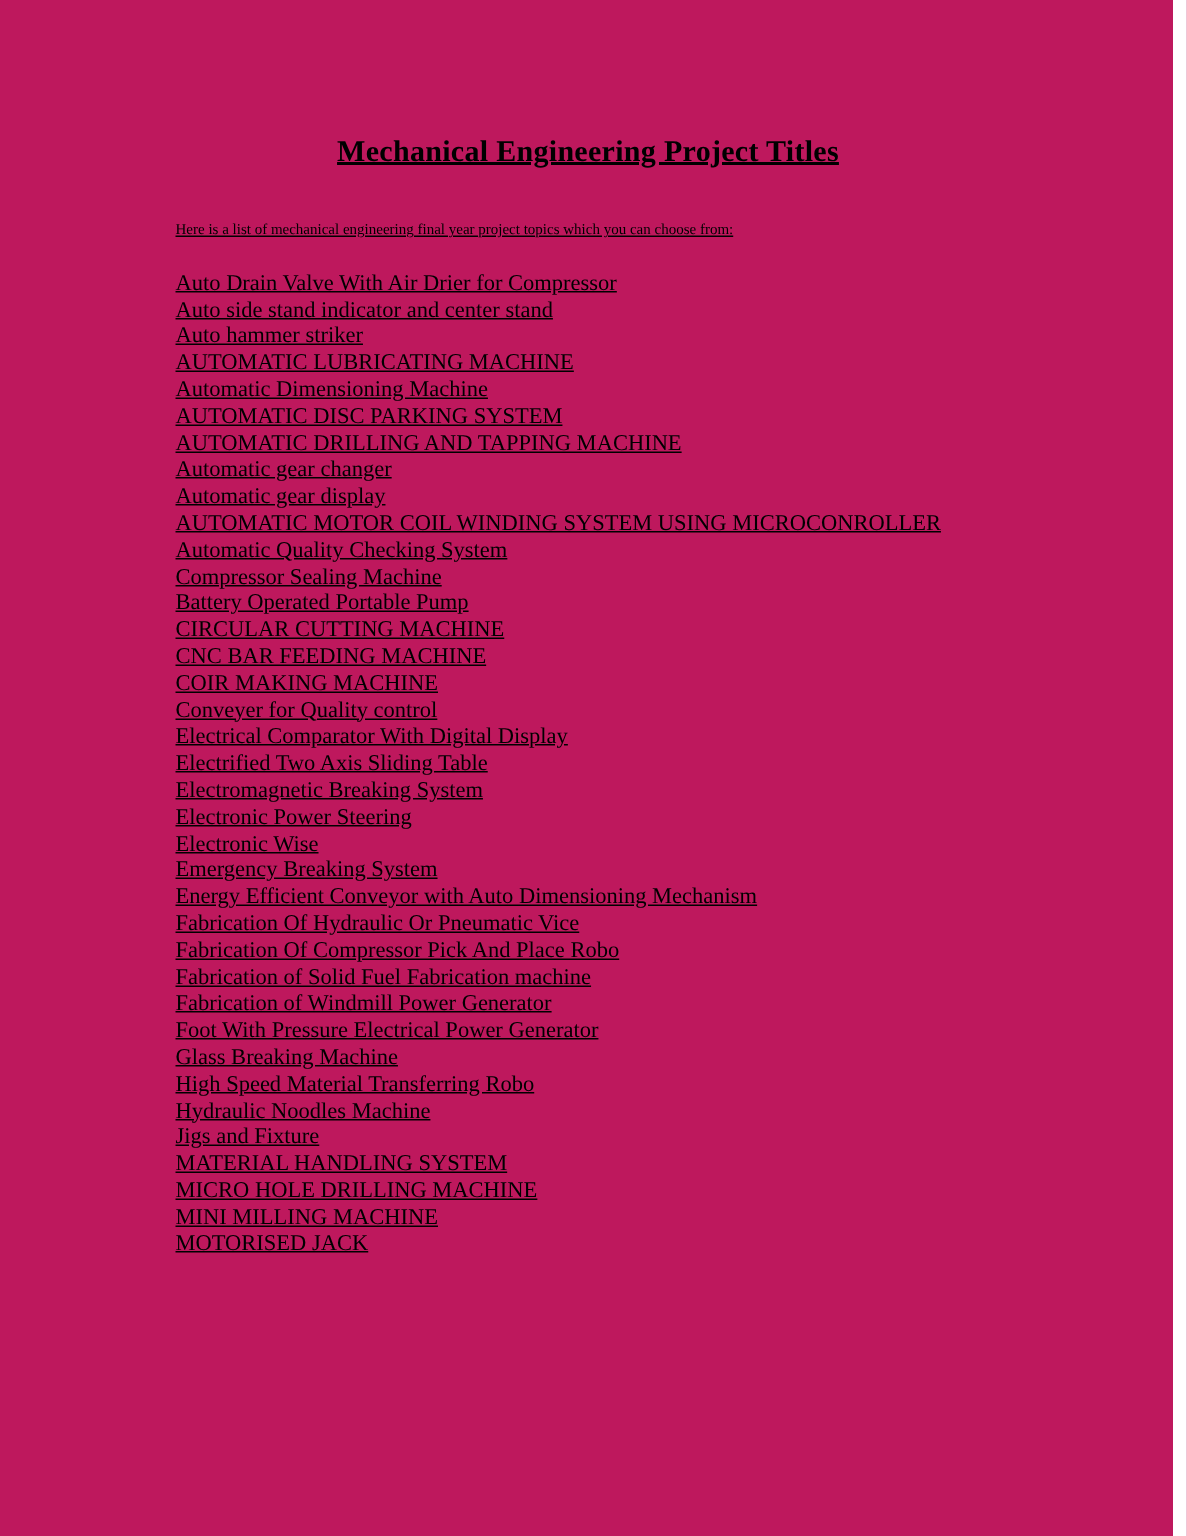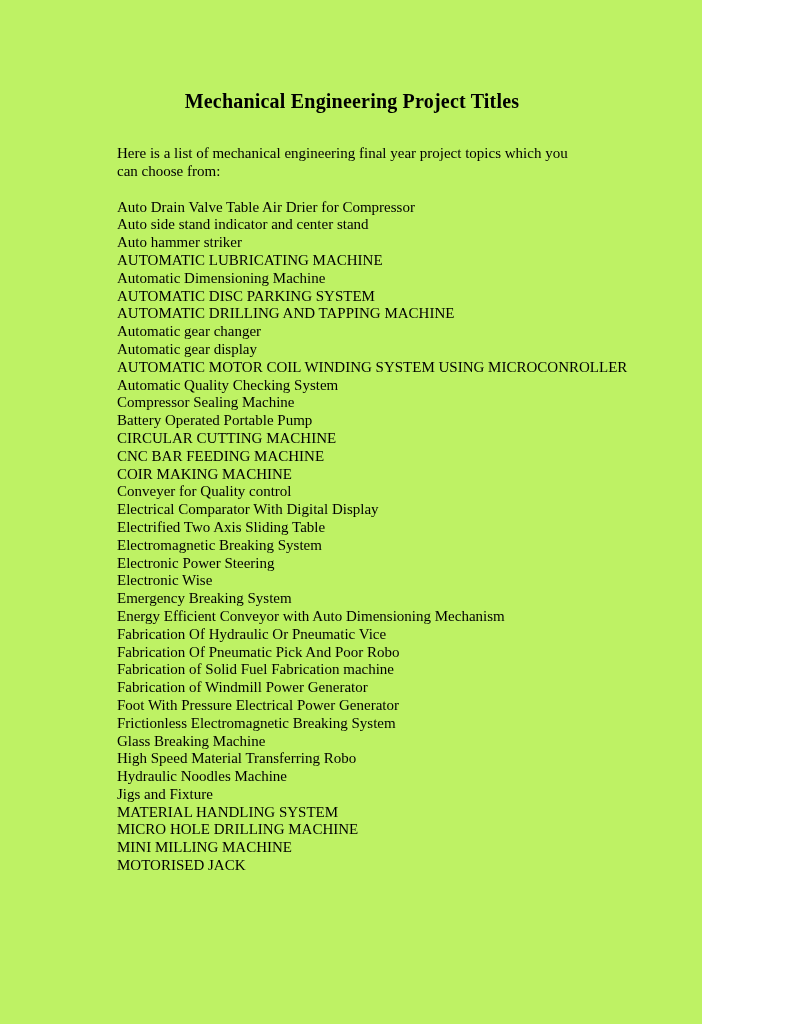--- a/index.html
+++ b/index.html
@@ -9,54 +9,55 @@
   }
   body {
     width: 791px;
     height: 1024px;
     font-family: "Liberation Serif", serif;
     color: #000000;
     overflow: hidden;
   }
   .page {
     box-sizing: border-box;
-    width: 702px;
+    width: 782px;
     height: 1024px;
     padding: 90px 115px 0 117px;
-    background: #bef264;
+    background: #be185d;
+    text-decoration: underline;
   }
   .title {
     font-size: 20px;
     font-weight: bold;
     text-align: center;
     margin: 0 0 32px 0;
     letter-spacing: 0.2px;
   }
   .intro {
-    font-size: 15px;
+    font-size: 10px;
     line-height: 17.8px;
     margin: 0 16px 18px 0;
     max-width: 558px;
   }
   .project-list {
     font-size: 15px;
     line-height: 17.8px;
   }
   .project-list .list-item {
     white-space: nowrap;
   }
 </style>
 </head>
 <body>
 
 <div class="page">
   <h1 class="title">Mechanical Engineering Project Titles</h1>
   <p class="intro">Here is a list of mechanical engineering final year project topics which you can choose from:</p>
   <div class="project-list">
-      <div class="list-item">Auto Drain Valve Table Air Drier for Compressor</div>
+      <div class="list-item">Auto Drain Valve With Air Drier for Compressor</div>
       <div class="list-item">Auto side stand indicator and center stand</div>
       <div class="list-item">Auto hammer striker</div>
       <div class="list-item">AUTOMATIC LUBRICATING MACHINE</div>
       <div class="list-item">Automatic Dimensioning Machine</div>
       <div class="list-item">AUTOMATIC DISC PARKING SYSTEM</div>
       <div class="list-item">AUTOMATIC DRILLING AND TAPPING MACHINE</div>
       <div class="list-item">Automatic gear changer</div>
       <div class="list-item">Automatic gear display</div>
       <div class="list-item">AUTOMATIC MOTOR COIL WINDING SYSTEM USING MICROCONROLLER</div>
       <div class="list-item">Automatic Quality Checking System</div>
@@ -67,25 +68,24 @@
       <div class="list-item">COIR MAKING MACHINE</div>
       <div class="list-item">Conveyer for Quality control</div>
       <div class="list-item">Electrical Comparator With Digital Display</div>
       <div class="list-item">Electrified Two Axis Sliding Table</div>
       <div class="list-item">Electromagnetic Breaking System</div>
       <div class="list-item">Electronic Power Steering</div>
       <div class="list-item">Electronic Wise</div>
       <div class="list-item">Emergency Breaking System</div>
       <div class="list-item">Energy Efficient Conveyor with Auto Dimensioning Mechanism</div>
       <div class="list-item">Fabrication Of Hydraulic Or Pneumatic Vice</div>
-      <div class="list-item">Fabrication Of Pneumatic Pick And Poor Robo</div>
+      <div class="list-item">Fabrication Of Compressor Pick And Place Robo</div>
       <div class="list-item">Fabrication of Solid Fuel Fabrication machine</div>
       <div class="list-item">Fabrication of Windmill Power Generator</div>
       <div class="list-item">Foot With Pressure Electrical Power Generator</div>
-      <div class="list-item">Frictionless Electromagnetic Breaking System</div>
       <div class="list-item">Glass Breaking Machine</div>
       <div class="list-item">High Speed Material Transferring Robo</div>
       <div class="list-item">Hydraulic Noodles Machine</div>
       <div class="list-item">Jigs and Fixture</div>
       <div class="list-item">MATERIAL HANDLING SYSTEM</div>
       <div class="list-item">MICRO HOLE DRILLING MACHINE</div>
       <div class="list-item">MINI MILLING MACHINE</div>
       <div class="list-item">MOTORISED JACK</div>
     </div>
 </div>

